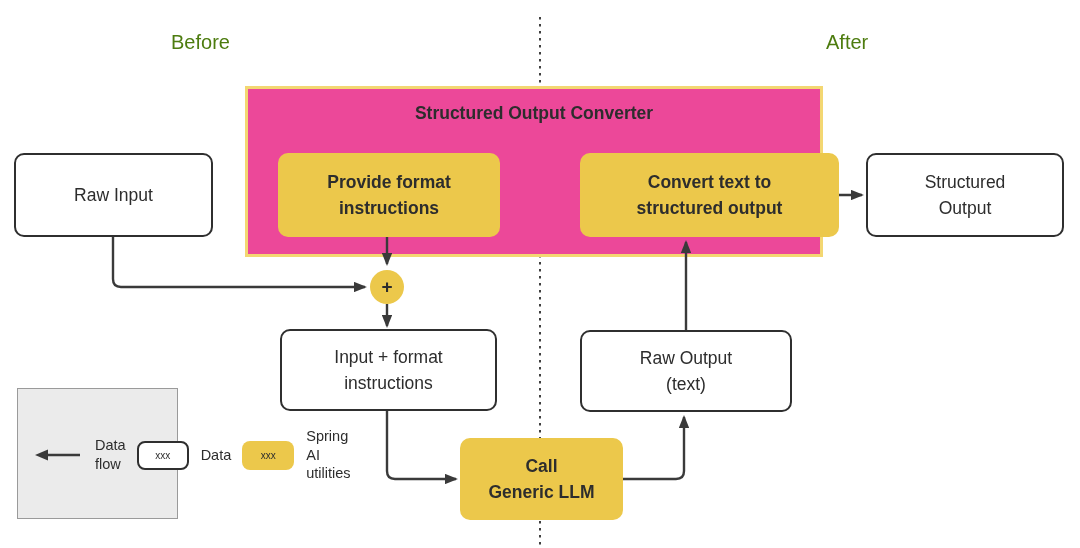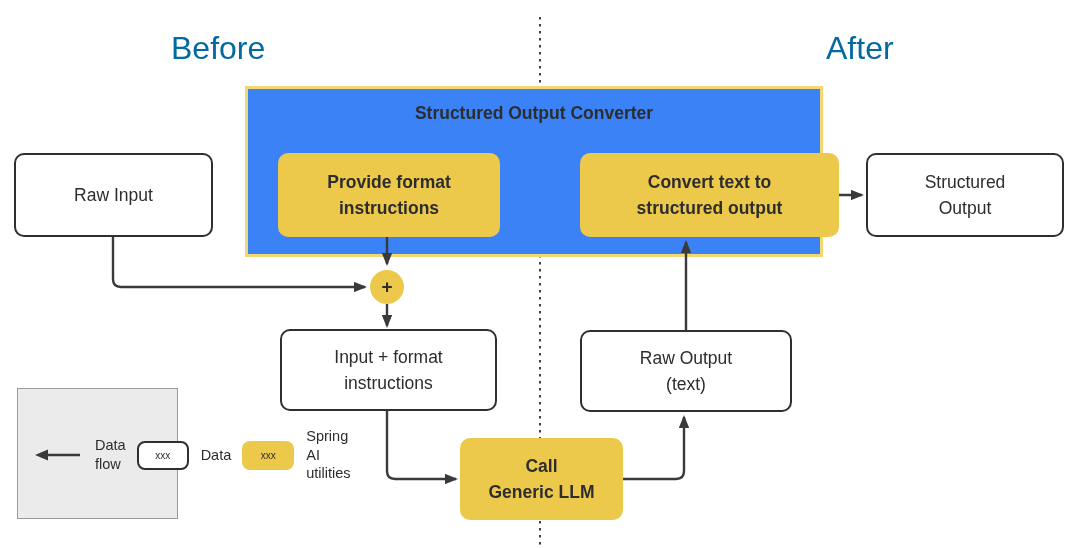--- a/index.html
+++ b/index.html
@@ -15,39 +15,39 @@
   body{margin:0;background:#fff;font-family:"Liberation Sans","DejaVu Sans",sans-serif;color:var(--text);}
   .canvas{position:relative;width:1080px;height:548px;background:#fff;overflow:hidden;}
   .layer{position:absolute;left:0;top:0;width:1080px;height:548px;pointer-events:none;}
   .dotted-layer{z-index:0;}
   .arrows-layer{z-index:2;}
   .divider{stroke:#3f3f3f;stroke-width:2;stroke-dasharray:2.5 4.5;fill:none;}
   .flow{stroke:var(--arrow);stroke-width:2.4;fill:none;stroke-linejoin:round;}
   .arrowhead{fill:var(--arrow);}
 
   .container-box{position:absolute;z-index:1;left:245px;top:86px;width:578px;height:171px;
-    background:#3b82f6;border:3px solid var(--container-border);border-radius:0;}
+    background:#ec4899;border:3px solid var(--container-border);border-radius:0;}
   .container-title{margin-top:14px;text-align:center;font-weight:700;font-size:17.5px;color:var(--text);}
 
   .node{position:absolute;z-index:3;display:flex;align-items:center;justify-content:center;
     text-align:center;white-space:pre-line;font-size:17.5px;line-height:1.5;border-radius:10px;color:var(--text);}
   .white-node{background:#fff;border:2px solid var(--box-border);}
   .yellow-node{background:var(--accent-yellow);font-weight:700;}
 
   #raw-input{left:14px;top:153px;width:199px;height:84px;}
   #provide-node{left:278px;top:153px;width:222px;height:84px;}
   #convert-node{left:580px;top:153px;width:259px;height:84px;}
   #structured-output{left:866px;top:153px;width:198px;height:84px;}
   #input-format{left:280px;top:329px;width:217px;height:82px;}
   #raw-output{left:580px;top:330px;width:212px;height:82px;}
   #call-llm{left:460px;top:438px;width:163px;height:82px;}
   #plus-node{left:370px;top:270px;width:34px;height:34px;border-radius:50%;
     font-size:19px;font-weight:700;line-height:1;padding-bottom:2px;}
 
-  .header{position:absolute;z-index:3;font-size:32px;color:#0369a1;line-height:1;}
+  .header{position:absolute;z-index:3;font-size:20px;color:#4d7c0f;line-height:1;}
   #header-before{left:171px;top:32px;}
   #header-after{left:826px;top:32px;}
 
   .legend{position:absolute;z-index:3;left:17px;top:388px;width:161px;height:131px;
     background:var(--legend-bg);border:1.5px solid var(--legend-border);
     padding:13px 8px 10px 11px;display:flex;gap:9px;}
   .legend-row{display:flex;align-items:center;gap:10px;}
   .legend-icon{flex:0 0 56px;display:flex;justify-content:center;align-items:center;}
   .legend-label{font-size:14.5px;line-height:1.3;white-space:pre-line;color:var(--text);}
   .sample-box{width:52px;height:29px;border-radius:8px;display:flex;align-items:center;

